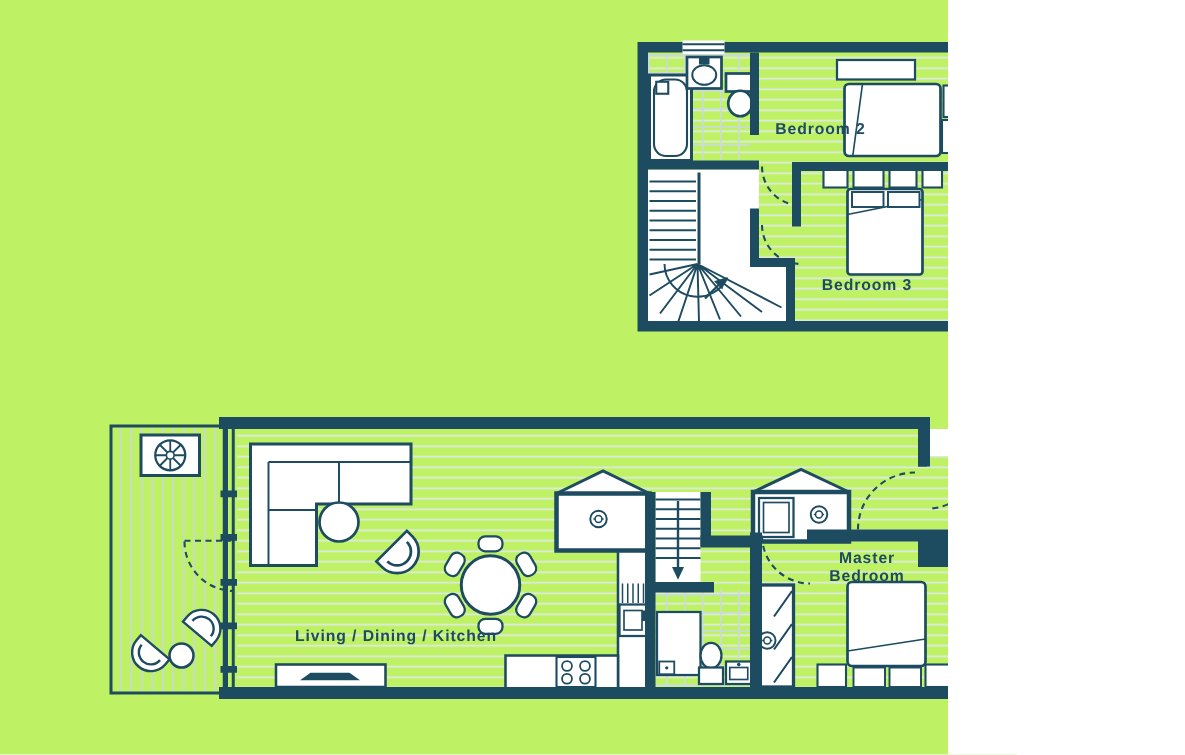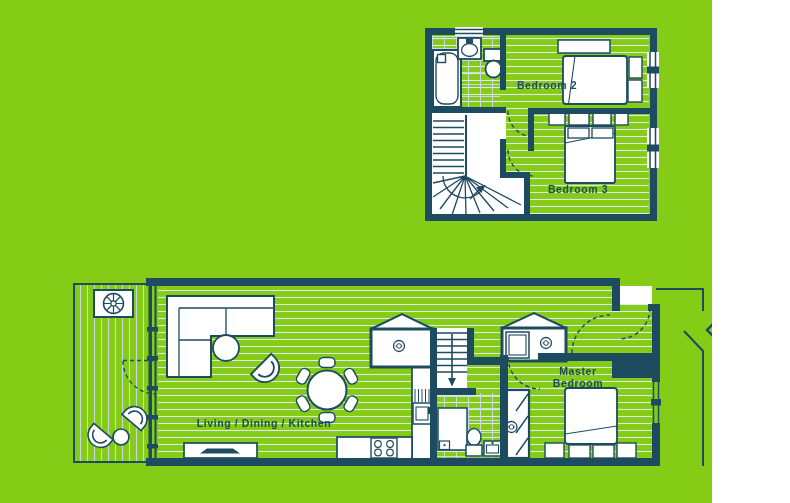--- a/index.html
+++ b/index.html
@@ -1,16 +1,16 @@
 <!DOCTYPE html>
 <html><head>
 <meta charset="utf-8">
 <style>
   html,body{margin:0;padding:0;background:#ffffff;}
-  .stage{position:relative;width:712px;height:503px;background:#84cc16;overflow:hidden;
+  .stage{position:relative;width:632px;height:503px;background:#bef264;overflow:hidden;
          font-family:"Liberation Sans",sans-serif;}
   svg text{font-family:"Liberation Sans",sans-serif;font-weight:bold;fill:#1d4b60;
            letter-spacing:.6px;}
 </style>
 </head>
 <body>
 
 <div class="stage">
 <svg width="790" height="503" viewBox="0 0 790 503">
   <defs>

